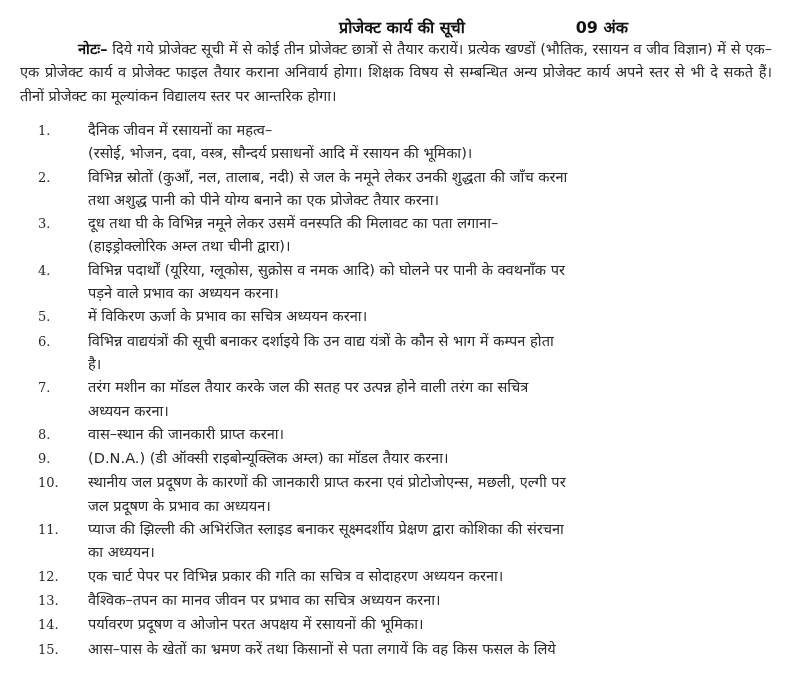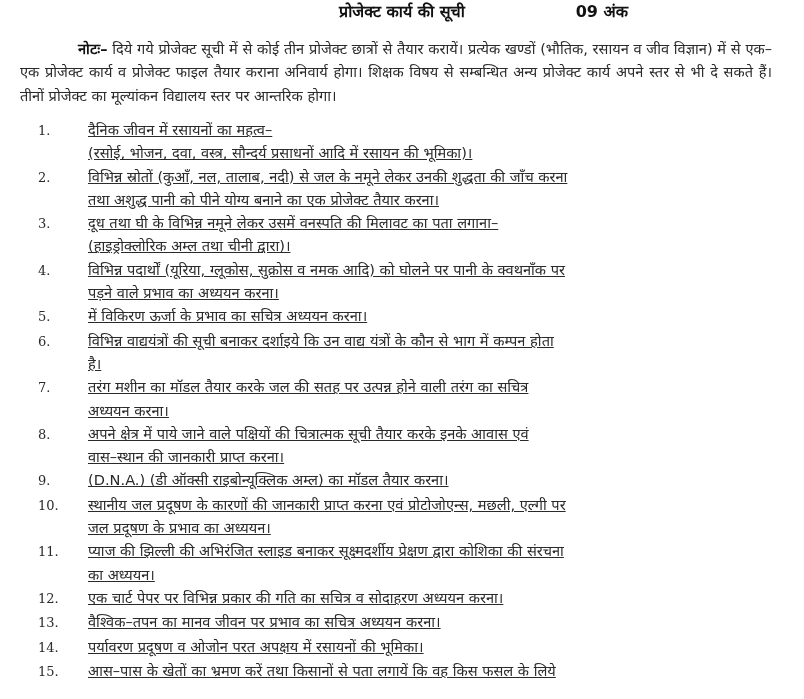--- a/index.html
+++ b/index.html
@@ -3,21 +3,21 @@
 <meta charset="utf-8">
 <style>
   html, body { margin: 0; padding: 0; background: #ffffff; }
   body {
     width: 804px; height: 699px; overflow: hidden; position: relative;
     font-family: "DejaVu Sans", "Liberation Sans", sans-serif;
     color: #1a1a1a;
   }
   .page { position: absolute; left: 0; top: 0; width: 804px; height: 699px; }
   .header {
-    position: absolute; left: 0; top: 0; width: 672px; height: 24px;
+    position: absolute; left: 0; top: 16px; width: 672px; height: 24px;
   }
   .title {
     position: absolute; left: 0; width: 804px; top: 1px;
     text-align: center; font-weight: bold; font-size: 16px; line-height: 22px;
     color: #111;
   }
   .marks {
     position: absolute; right: 44px; top: 1px;
     font-weight: bold; font-size: 16px; line-height: 22px; color: #111; text-align: center;
   }
@@ -32,21 +32,21 @@
   .num {
     width: 88px; box-sizing: border-box; padding-left: 38px;
     font-family: "DejaVu Serif", "Liberation Serif", serif;
     font-size: 13px; line-height: 23.3px; color: #2a2a2a; flex: none;
     padding-top: 1px;
   }
   .txt {
     width: 672px; font-size: 14.6px; line-height: 23.3px; color: #2a2a2a;
     text-align: justify;
   }
-  .txt .line { display: block; text-decoration: underline; }
+  .txt .line { display: block; }
 </style>
 </head>
 <body>
 
 <div class="page">
   <div class="header">
     <div class="title">प्रोजेक्ट कार्य की सूची</div>
     <div class="marks">09 अंक</div>
   </div>
 
@@ -100,21 +100,20 @@
       <li class="item">
     <span class="num">7.</span>
     <span class="txt">
       <span class="line l1">तरंग मशीन का मॉडल तैयार करके जल की सतह पर उत्पन्न होने वाली तरंग का सचित्र</span>
       <span class="line l2">अध्ययन करना।</span>
     </span>
   </li>
       <li class="item">
     <span class="num">8.</span>
     <span class="txt">
-      <span class="line l1">अपने क्षेत्र में पाये जाने वाले पक्षियों की चित्रात्मक सूची तैयार करके इनके आवास एवं</span>
       <span class="line l2">वास–स्थान की जानकारी प्राप्त करना।</span>
     </span>
   </li>
       <li class="item">
     <span class="num">9.</span>
     <span class="txt">
       <span class="line l1">(D.N.A.) (डी ऑक्सी राइबोन्यूक्लिक अम्ल) का मॉडल तैयार करना।</span>
 
     </span>
   </li>

